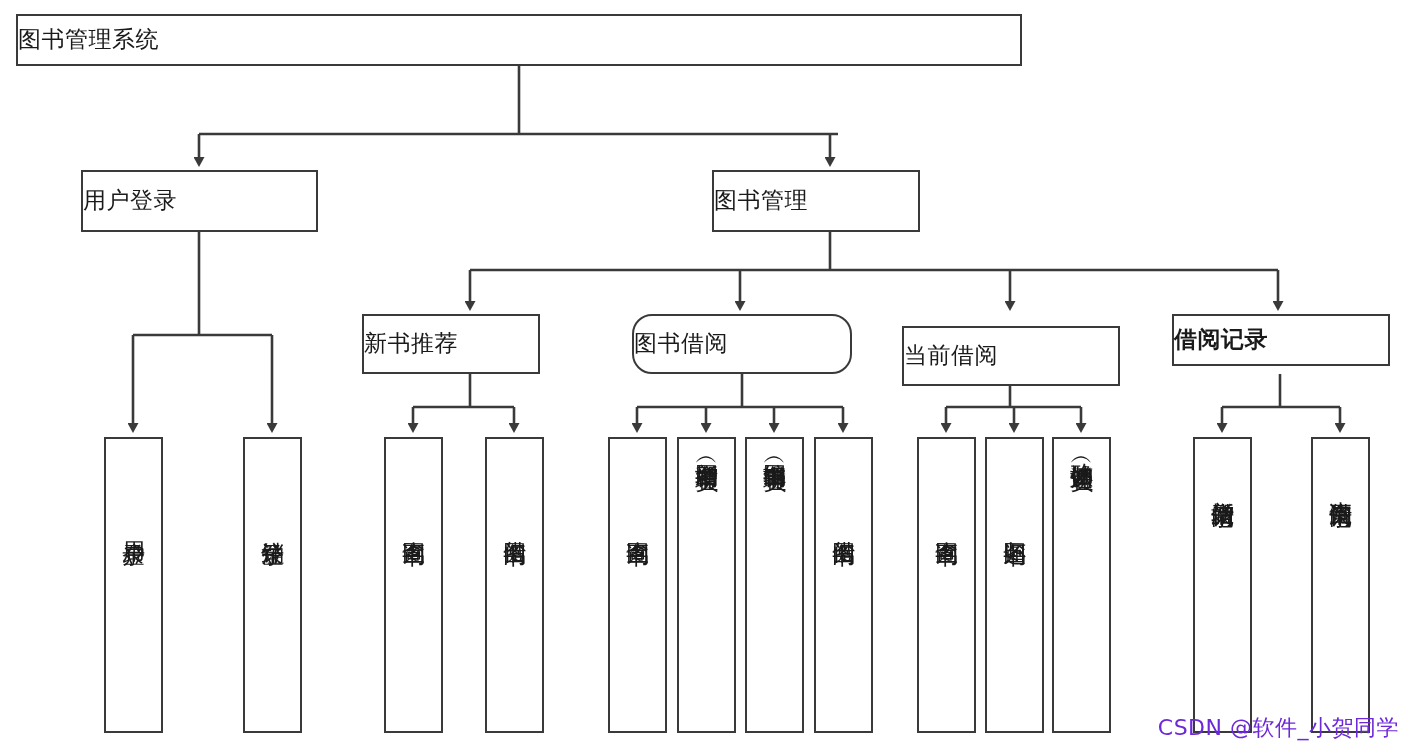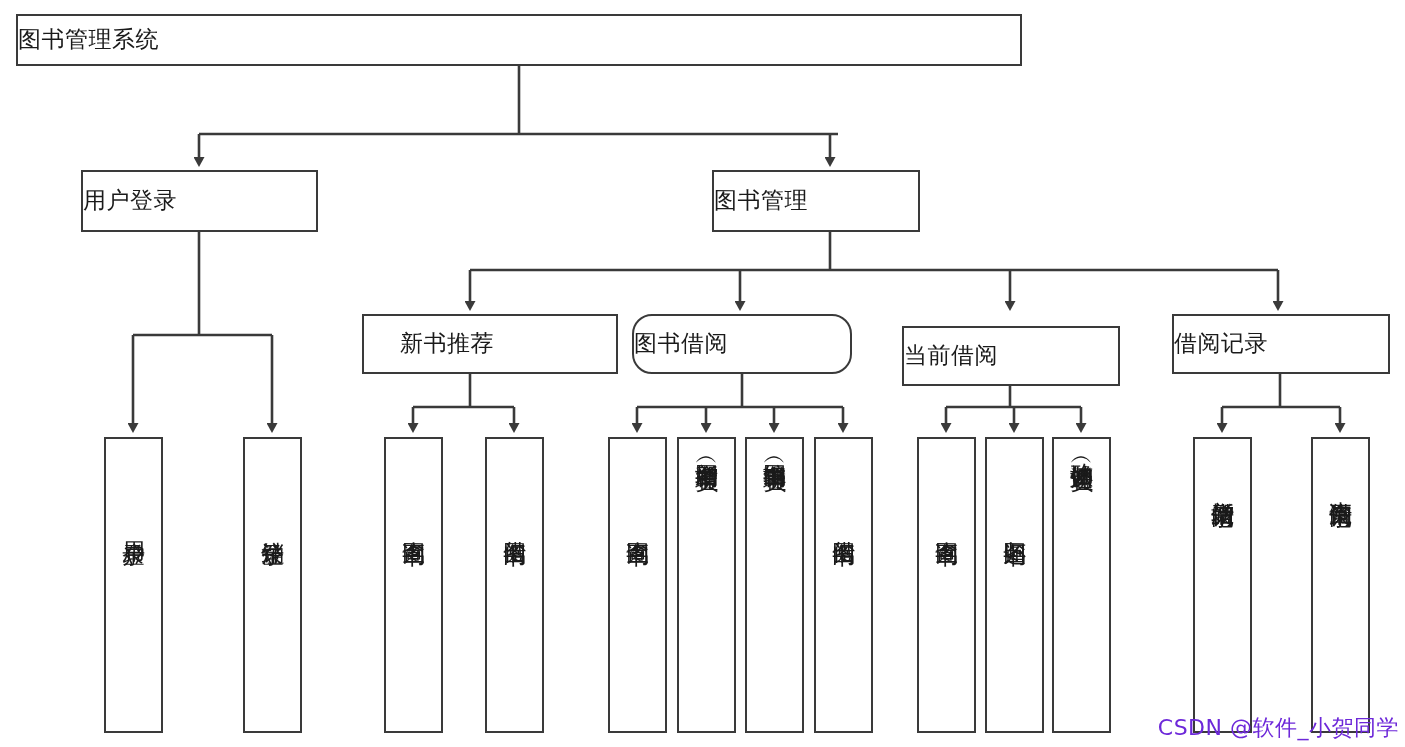--- a/index.html
+++ b/index.html
@@ -127,30 +127,30 @@
     <span>图书管理系统</span>
   </div>
 
   <div class="node horiz" style="left:81px; top:170px; width:237px; height:62px;">
     <span>用户登录</span>
   </div>
   <div class="node horiz" style="left:712px; top:170px; width:208px; height:62px;">
     <span>图书管理</span>
   </div>
 
-  <div class="node horiz" style="left:362px; top:314px; width:256px; height:60px;padding-left:36px;">
+  <div class="node horiz" style="left:362px; top:314px; width:178px; height:60px;">
     <span>新书推荐</span>
   </div>
   <div class="node horiz" style="left:632px; top:314px; width:220px; height:60px;border-radius:20px;">
     <span>图书借阅</span>
   </div>
   <div class="node horiz" style="left:902px; top:326px; width:218px; height:60px;">
     <span>当前借阅</span>
   </div>
-  <div class="node horiz" style="left:1172px; top:314px; width:218px; height:60px;">
+  <div class="node horiz" style="left:1172px; top:314px; width:218px; height:52px;font-weight:bold;">
     <span>借阅记录</span>
   </div>
 
   <div class="node vert" style="left:104px; top:437px; width:59px; height:296px;">
     <span class="vlabel" style="margin-top:78px;">用户登录</span>
   </div>
   <div class="node vert" style="left:243px; top:437px; width:59px; height:296px;">
     <span class="vlabel" style="margin-top:78px;">注销登录</span>
   </div>
 

